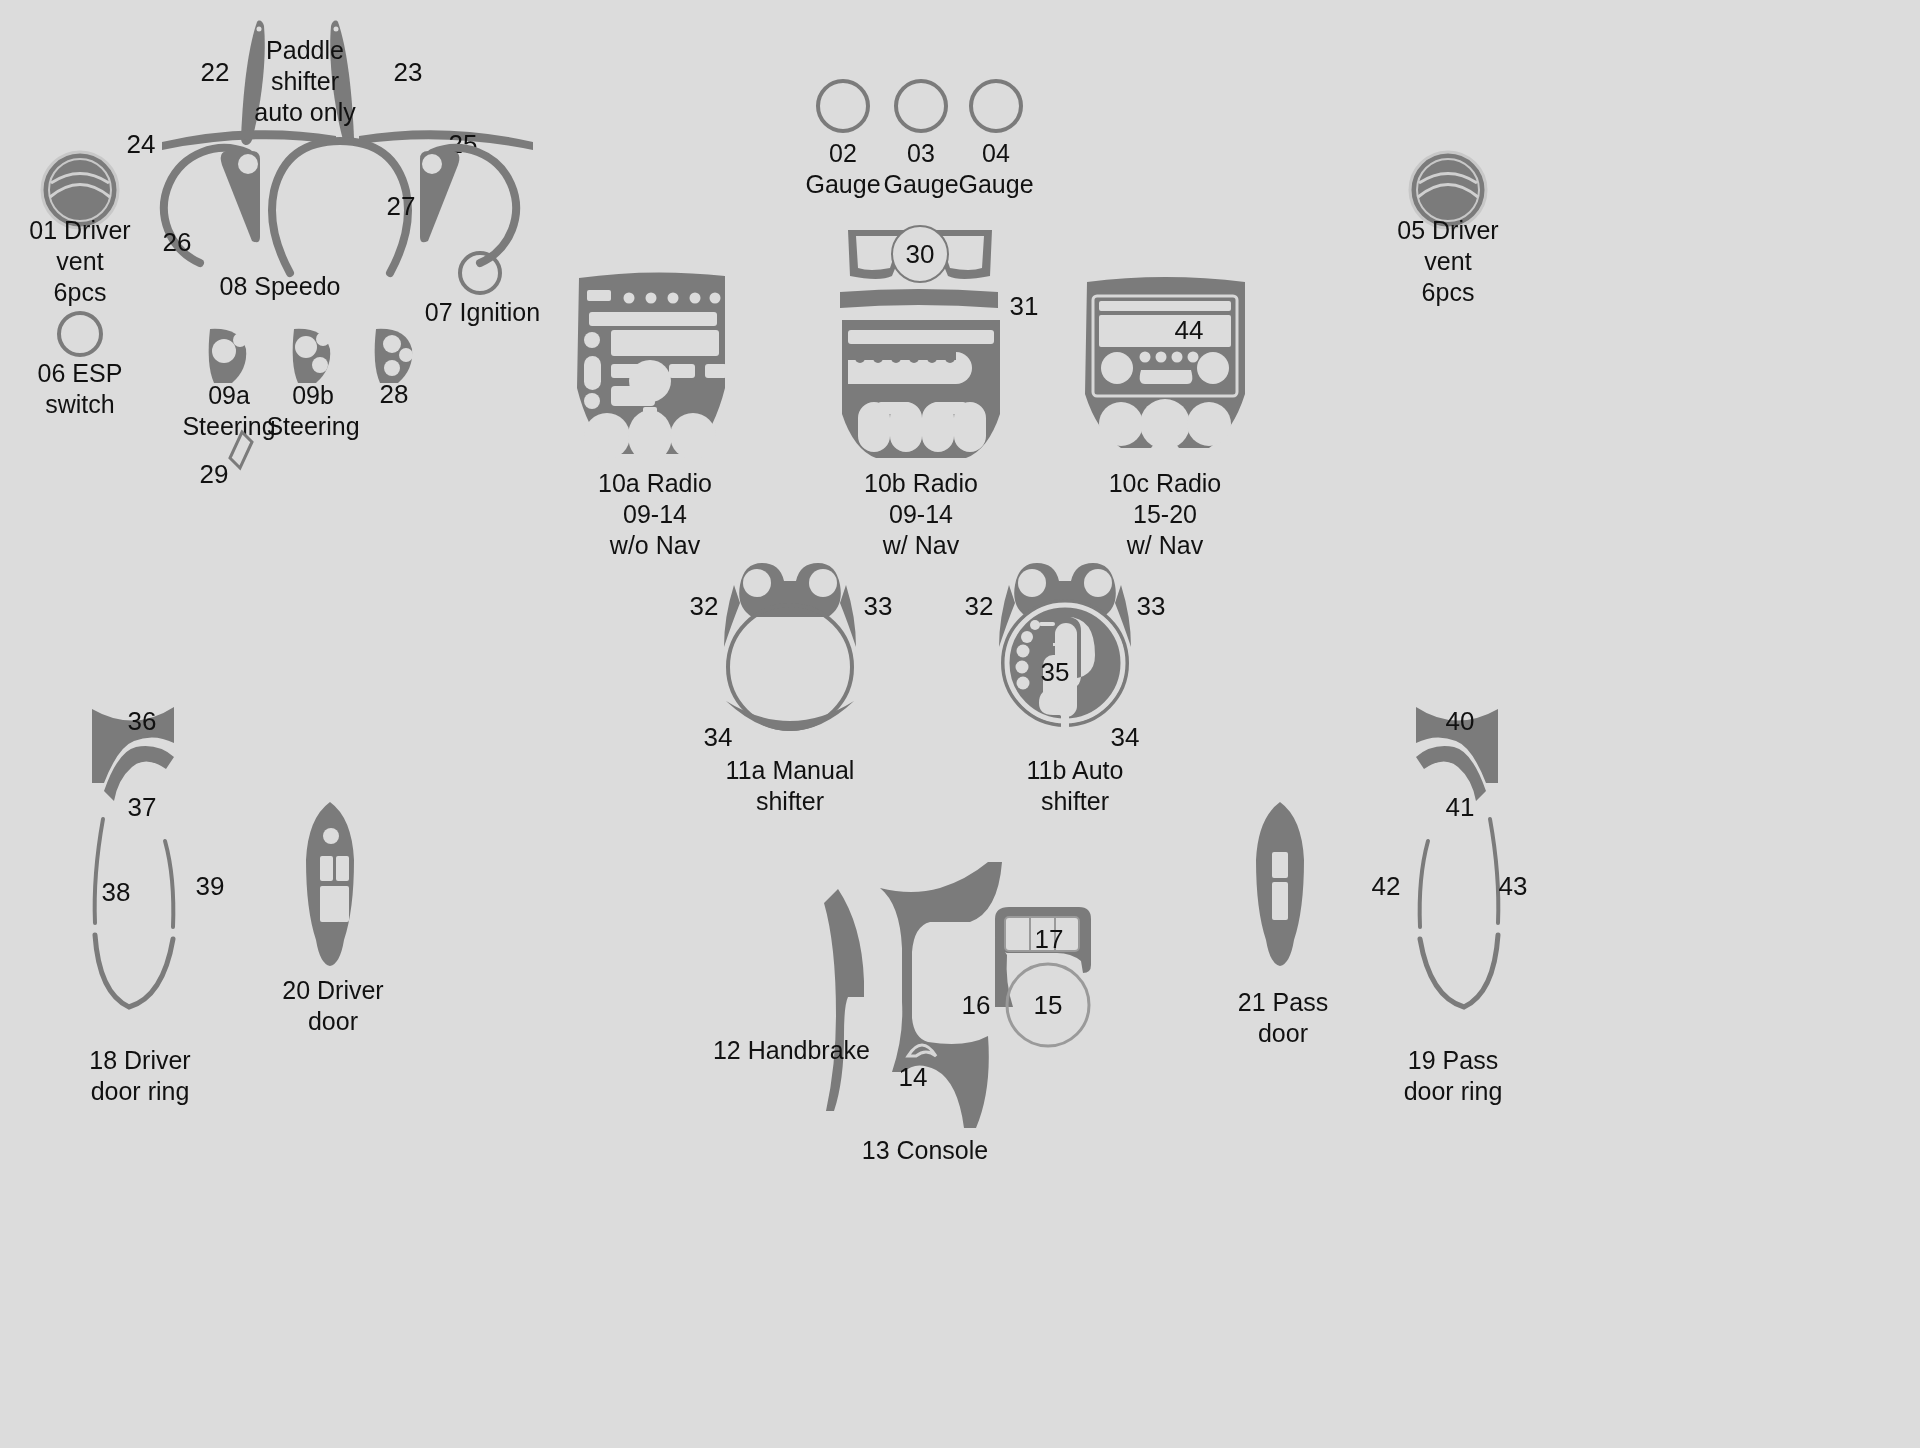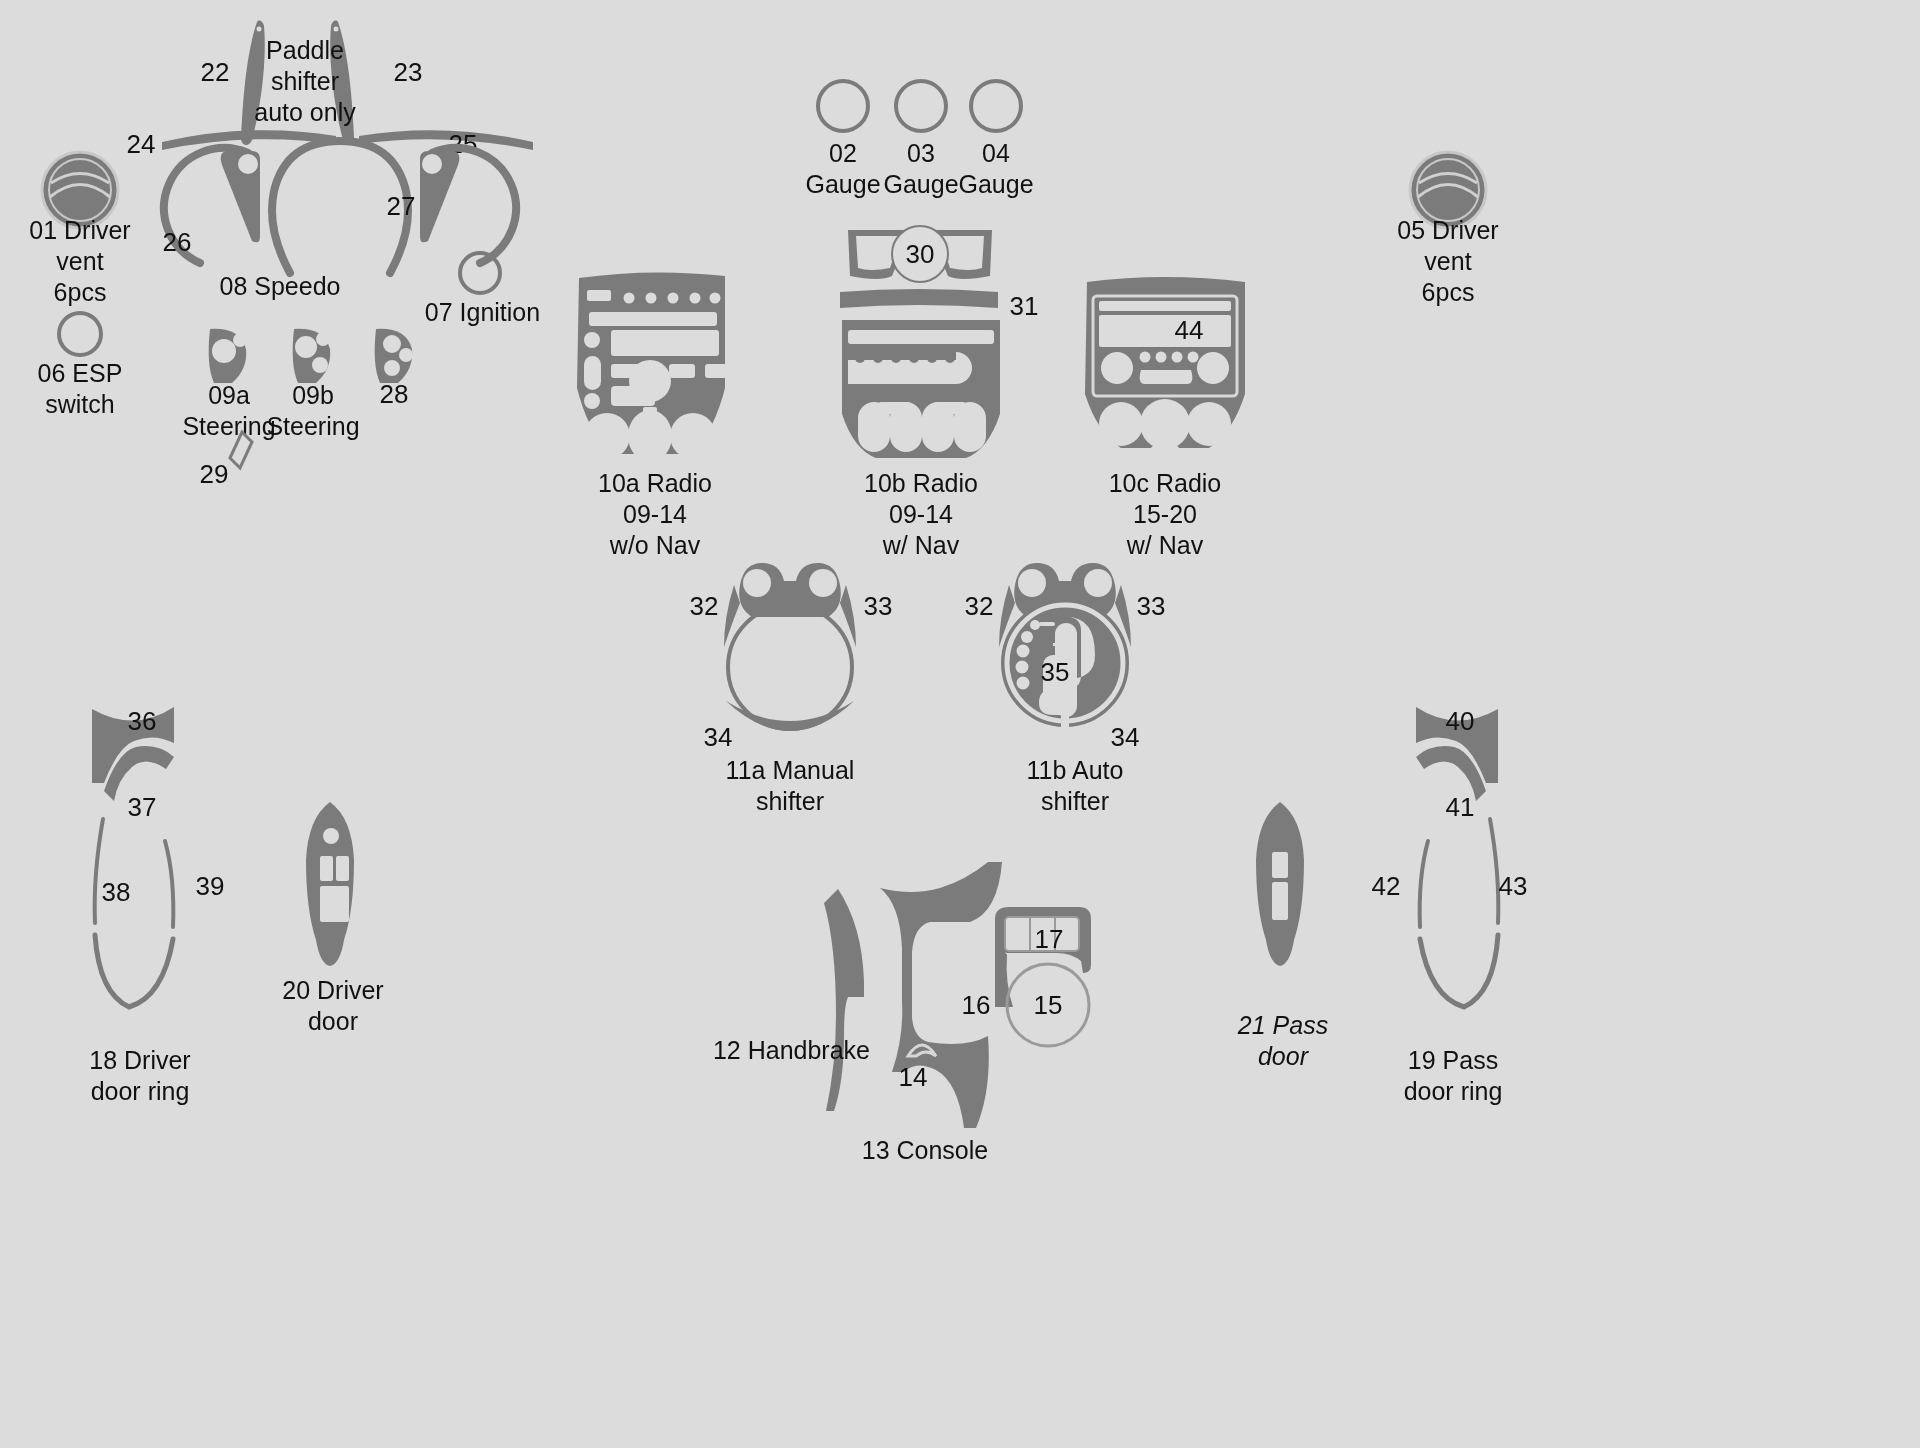--- a/index.html
+++ b/index.html
@@ -368,21 +368,21 @@
   <div class="num" style="left:1368px; top:872px; width:36px;text-align:center;">42</div>
   <div class="num" style="left:1495px; top:872px; width:36px;">43</div>
   <div class="lbl" style="left:1368px; top:1045px; width:170px;">19 Pass
 door ring</div>
 
   <svg class="part-svg" style="left:1250px; top:800px;" width="60" height="170" viewBox="0 0 60 170">
     <path d="M30 2 Q52 18 54 60 Q54 110 44 140 Q40 164 30 166 Q20 164 16 140 Q6 110 6 60 Q8 18 30 2 Z" class="fill"></path>
     <rect x="22" y="52" width="16" height="26" rx="2" class="cut"></rect>
     <rect x="22" y="82" width="16" height="38" rx="2" class="cut"></rect>
   </svg>
-  <div class="lbl" style="left:1198px; top:1010px; width:170px;font-style:italic;">21 Pass
+  <div class="lbl" style="left:1198px; top:987px; width:170px;">21 Pass
 door</div>
 
   <svg class="part-svg" style="left:818px; top:885px;" width="56" height="230" viewBox="0 0 56 230">
     <path d="M20 4 Q44 40 46 96 L46 112 L30 112 Q26 120 26 150 Q26 196 16 226 L8 226
              Q18 180 18 130 Q18 60 6 18 Z" class="fill"></path>
   </svg>
   <div class="lbl" style="left:700px; top:1035px; width:170px; text-align:right;">12 Handbrake</div>
 
   <svg class="part-svg" style="left:870px; top:860px;" width="160" height="270" viewBox="0 0 160 270">
     <path d="M10 28 Q42 36 70 28 Q96 20 118 2 L132 2 Q128 52 100 62 L60 62

